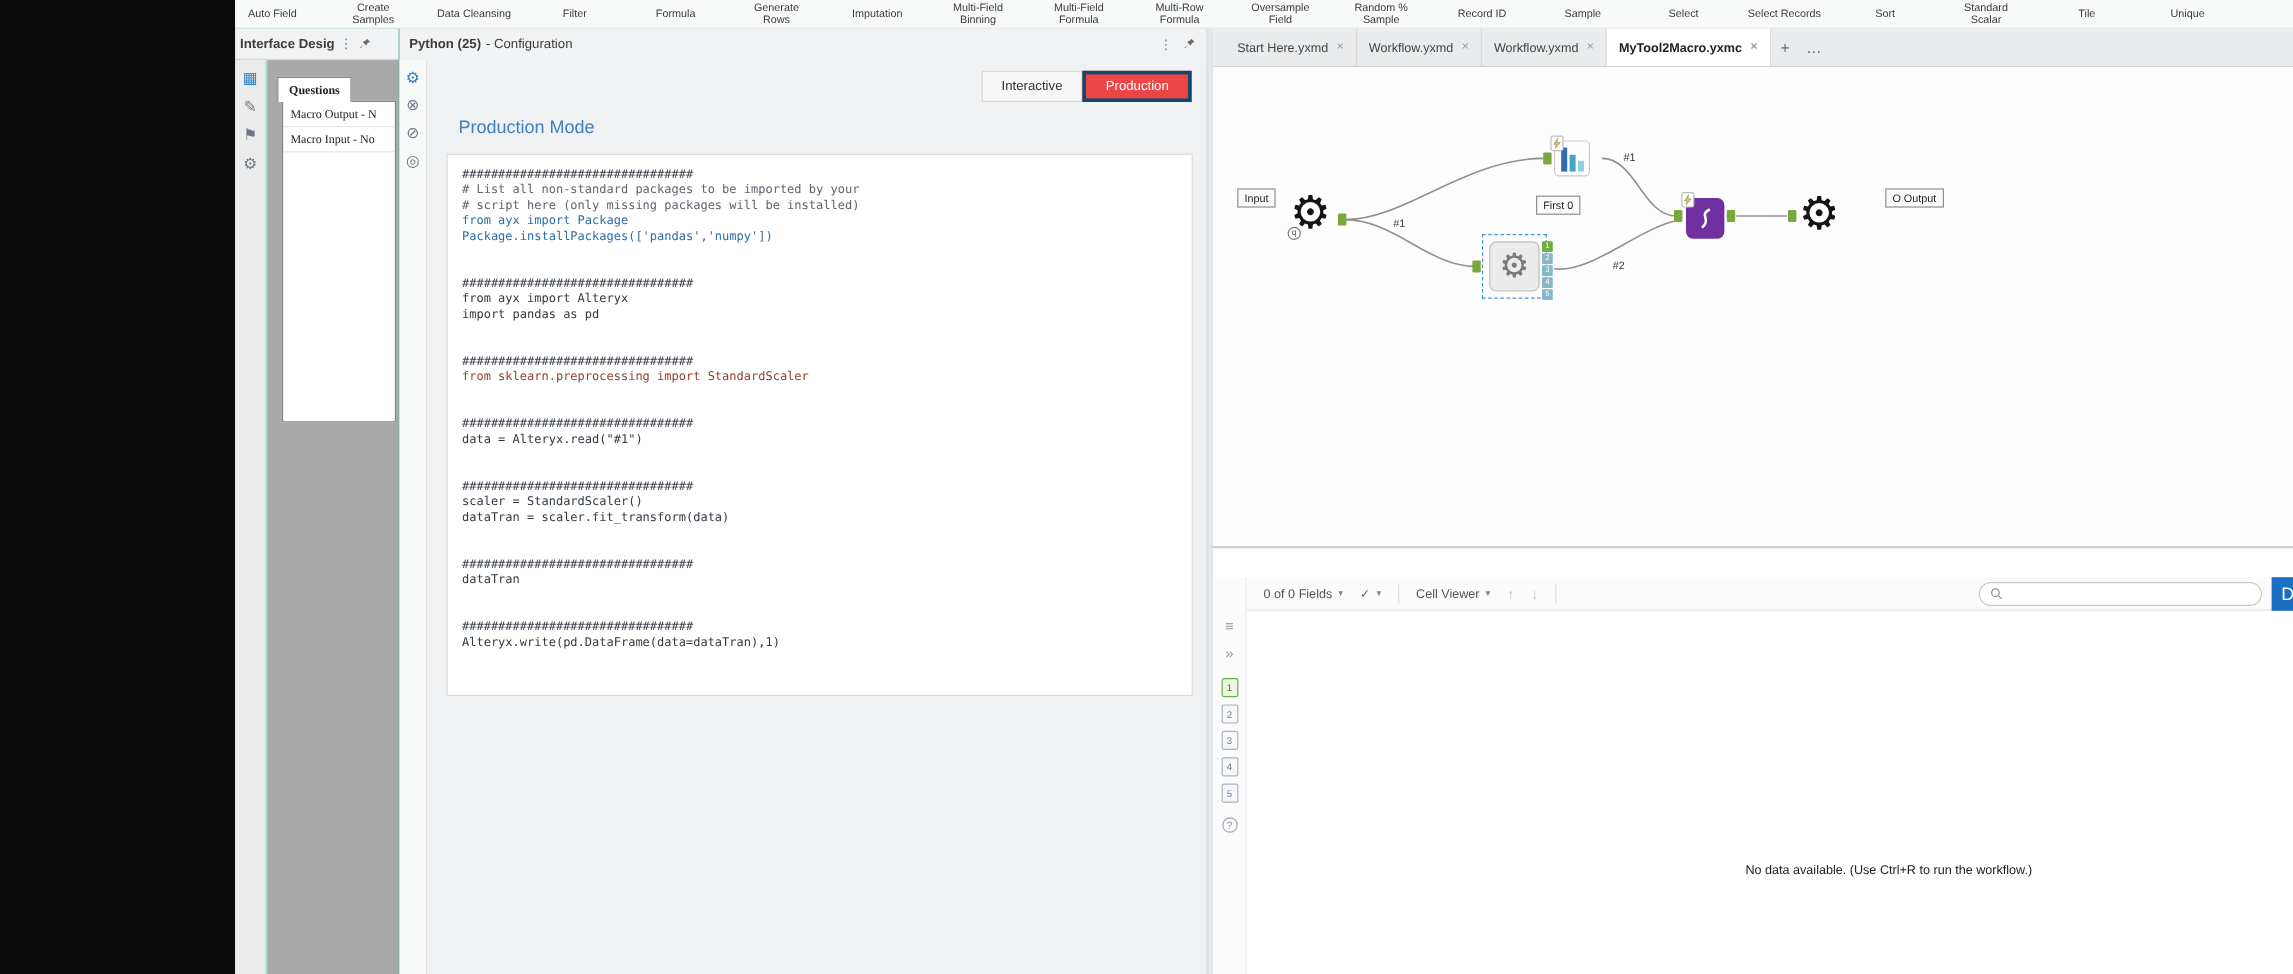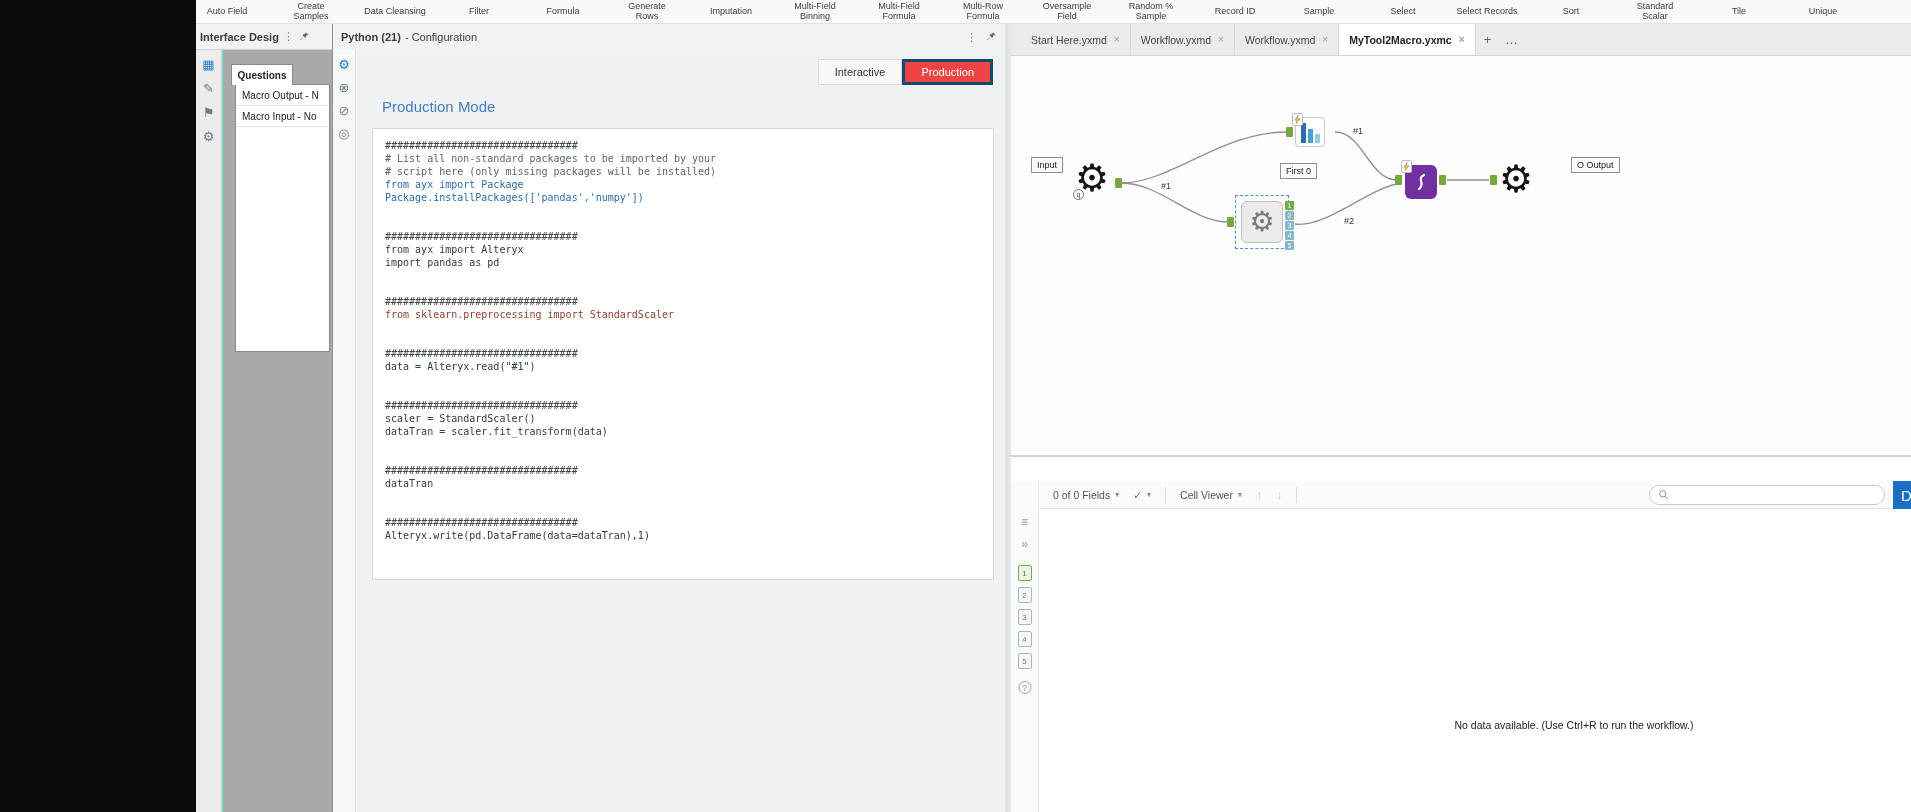--- a/index.html
+++ b/index.html
@@ -16,21 +16,21 @@
 
   
   .id-panel { position: absolute; left: 196px; top: 24px; width: 137px; height: 788px; background: #5eead4; border-right: 1px solid #8f8f8f; }
   .id-header { height: 26px; background: #f1f2f3; border-bottom: 1px solid #d6d6d6; display: flex; align-items: center; gap: 4px; padding: 0 4px; }
   .id-title { font-size: 11px; font-weight: bold; color: #3c3c3c; white-space: nowrap; overflow: hidden; max-width: 88px; }
   .kebab { color: #777; font-size: 11px; cursor: pointer; }
   .pin-svg { cursor: pointer; flex: 0 0 auto; }
   .id-rail { position: absolute; left: 0; top: 26px; width: 26px; bottom: 0; background: #ececec; border-right: 1px solid #d2d2d2; display: flex; flex-direction: column; align-items: center; padding-top: 8px; gap: 10px; }
   .rail-icon { font-size: 13px; line-height: 14px; color: #6d7a85; cursor: pointer; }
   .rail-icon.blue { color: #2f7fc1; }
-  .id-body { position: absolute; left: 27px; top: 26px; right: 0; bottom: 0; background: #a9a9a9; }
+  .id-body { position: absolute; left: 27px; top: 26px; right: 0; bottom: 0; background: #a9a9a9; font-family: Liberation Serif, serif; }
   .questions-tab { position: absolute; left: 8px; top: 14px; width: 62px; height: 21px; background: #fff; border: 1px solid #878787; border-bottom: none; font-size: 10px; font-weight: bold; color: #222; display: flex; align-items: center; justify-content: center; cursor: pointer; z-index: 2; }
   .questions-box { position: absolute; left: 12px; top: 34px; right: 2px; height: 268px; background: #fff; border: 1px solid #878787; z-index: 1; }
   .q-item { font-size: 10px; color: #222; padding: 5px 6px 4px 6px; border-bottom: 1px solid #e6e6e6; white-space: nowrap; overflow: hidden; cursor: pointer; }
 
   
   .py-panel { position: absolute; left: 333px; top: 24px; width: 675px; height: 788px; background: #f1f2f3; border-right: 3px solid #dfe2e4; }
   .py-header { height: 26px; display: flex; align-items: center; gap: 4px; padding: 0 8px; font-size: 11px; color: #3c3c3c; }
   .py-title-bold { font-weight: bold; }
   .py-header .right { margin-left: auto; display: flex; align-items: center; gap: 8px; }
   .py-rail { position: absolute; left: 0; top: 26px; width: 23px; bottom: 0; background: #f7f8f8; border-right: 1px solid #e2e2e2; display: flex; flex-direction: column; align-items: center; padding-top: 8px; gap: 9px; }
@@ -145,21 +145,21 @@
       <div id="questions-list">
           <div class="q-item">Macro Output - N</div>
           <div class="q-item">Macro Input - No</div>
         </div>
     </div>
   </div>
 </div>
 
 <div class="py-panel">
   <div class="py-header">
-    <span class="py-title-bold">Python (21)</span>
+    <span class="py-title-bold">Python (25)</span>
     <span>- Configuration</span>
     <span class="right">
       <span class="kebab">⋮</span>
       <svg class="pin-svg" width="12" height="12" viewBox="0 0 24 24">
           <path fill="#6b6b6b" d="M16 3l5 5-4 1.2-2.6 4.8-3-3-6.4 7.6-1-1 7.6-6.4-3-3 4.8-2.6z"></path>
         </svg>
     </span>
   </div>
   <div class="py-rail">
     <span class="rail-icon blue">⚙</span>

